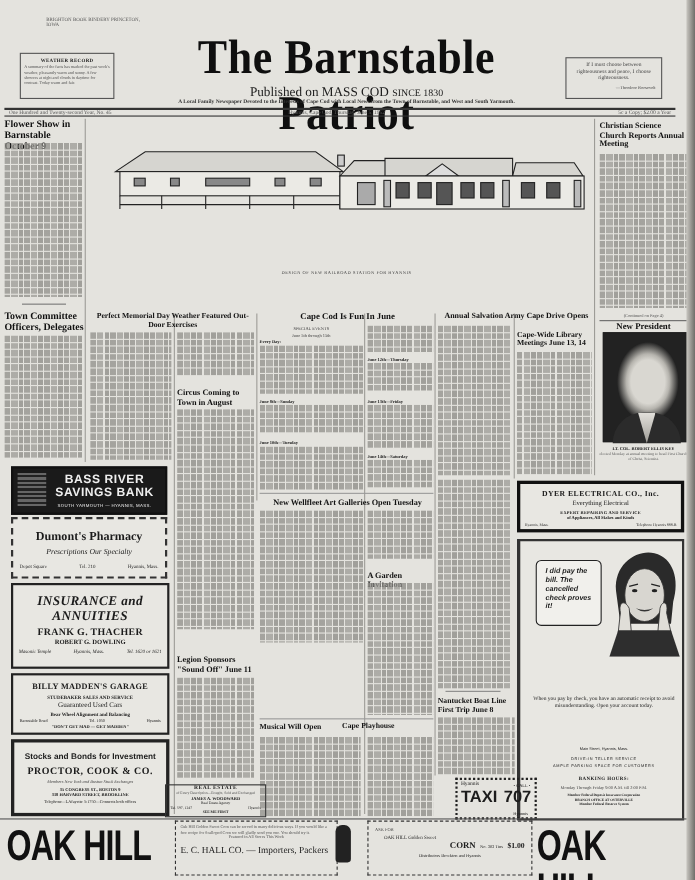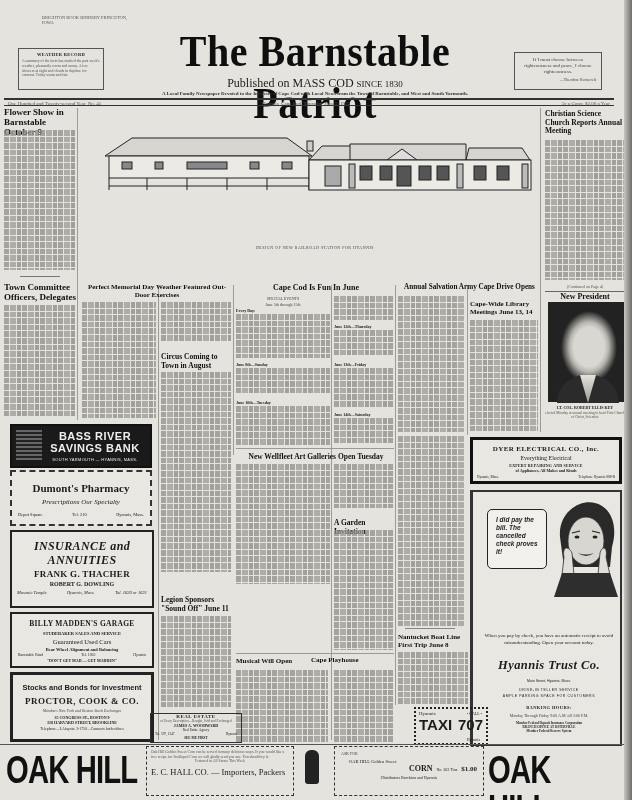--- a/index.html
+++ b/index.html
@@ -49,21 +49,21 @@
   .madden .d { font-size: 4.5px; margin-top: 2px; font-weight: bold; }
   .madden .e { font-size: 3.8px; display: flex; justify-content: space-between; padding: 1px 6px 0; }
   .madden .f { font-size: 4px; font-weight: bold; margin-top: 1px; }
   .proctor { left: 10px; top: 672px; width: 144px; height: 70px; text-align: center; border-width: 3px; }
   .proctor .a { font-family: "Liberation Sans", sans-serif; font-size: 7.5px; font-weight: bold; margin-top: 8px; }
   .proctor .b { font-size: 9px; font-weight: bold; margin-top: 4px; letter-spacing: .5px; }
   .proctor .c { font-size: 4px; font-style: italic; margin-top: 2px; color: #444; }
   .proctor .d { font-size: 4px; font-weight: bold; margin-top: 2px; line-height: 5px; }
   .proctor .e { font-size: 3.8px; margin-top: 2px; }
   .oakhill { font-family: "Liberation Sans", sans-serif; font-weight: bold; font-size: 34px; color: #111; letter-spacing: -1px; transform: scaleX(.86) scaleY(1.15); transform-origin: left top; line-height: 34px; }
-  .hallad { left: 146px; top: 746px; width: 148px; height: 50px; border: 1.5px dashed #333; padding: 3px 4px; }
+  .hallad { left: 159px; top: 746px; width: 148px; height: 50px; border: 1.5px dashed #333; padding: 3px 4px; }
   .hallad .t { font-size: 3.8px; line-height: 4.6px; color: #555; }
   .hallad .n { font-size: 8.5px; margin-top: 3px; }
   .cornad { left: 334px; top: 746px; width: 150px; height: 50px; border: 1.5px dashed #333; padding: 4px 6px; }
   .cornad .a { font-size: 4px; color: #444; }
   .cornad .b { font-size: 4.5px; margin-top: 3px; padding-left: 8px; }
   .cornad .c { display: flex; justify-content: flex-end; align-items: baseline; gap: 4px; }
   .cornad .c .corn { font-size: 8px; font-weight: bold; }
   .cornad .c .no { font-size: 4px; }
   .cornad .c .price { font-size: 7px; font-weight: bold; }
   .cornad .d { font-size: 4px; text-align: center; margin-top: 2px; }
@@ -671,21 +671,20 @@
       <ellipse cx="36" cy="44" rx="18" ry="24" fill="#d8d6d0" stroke="#333" stroke-width="0.8"></ellipse>
       <path d="M22,36 L30,34 M42,34 L50,36" stroke="#222" stroke-width="1.2"></path>
       <ellipse cx="27" cy="40" rx="2.5" ry="1.5" fill="#222"></ellipse>
       <ellipse cx="45" cy="40" rx="2.5" ry="1.5" fill="#222"></ellipse>
       <path d="M28,56 Q36,62 44,56 Q36,59 28,56 Z" fill="#333"></path>
       <path d="M14,60 C12,50 18,48 22,56 L24,78 L12,78 Z" fill="#e0ded8" stroke="#333" stroke-width="0.8"></path>
       <path d="M56,60 C58,50 52,48 50,56 L48,78 L60,78 Z" fill="#e0ded8" stroke="#333" stroke-width="0.8"></path>
       <path d="M4,100 L12,76 L60,76 L68,100 Z" fill="#2e2e2e"></path>
     </svg>
     <div class="copy">When you pay by check, you have an automatic receipt to avoid misunderstanding. Open your account today.</div>
-    <div class="brand">Hyannis Trust Co.</div>
     <div class="addr">Main Street, Hyannis, Mass.</div>
     <div class="l1">DRIVE-IN TELLER SERVICE</div>
     <div class="l2">AMPLE PARKING SPACE FOR CUSTOMERS</div>
     <div class="bh">BANKING HOURS:</div>
     <div class="hrs">Monday Through Friday 9:00 A.M. till 2:00 P.M.</div>
     <div class="m1">Member Federal Deposit Insurance Corporation</div>
     <div class="m2">BRANCH OFFICE AT OSTERVILLE</div>
     <div class="m3">Member Federal Reserve System</div>
   </div>
 

